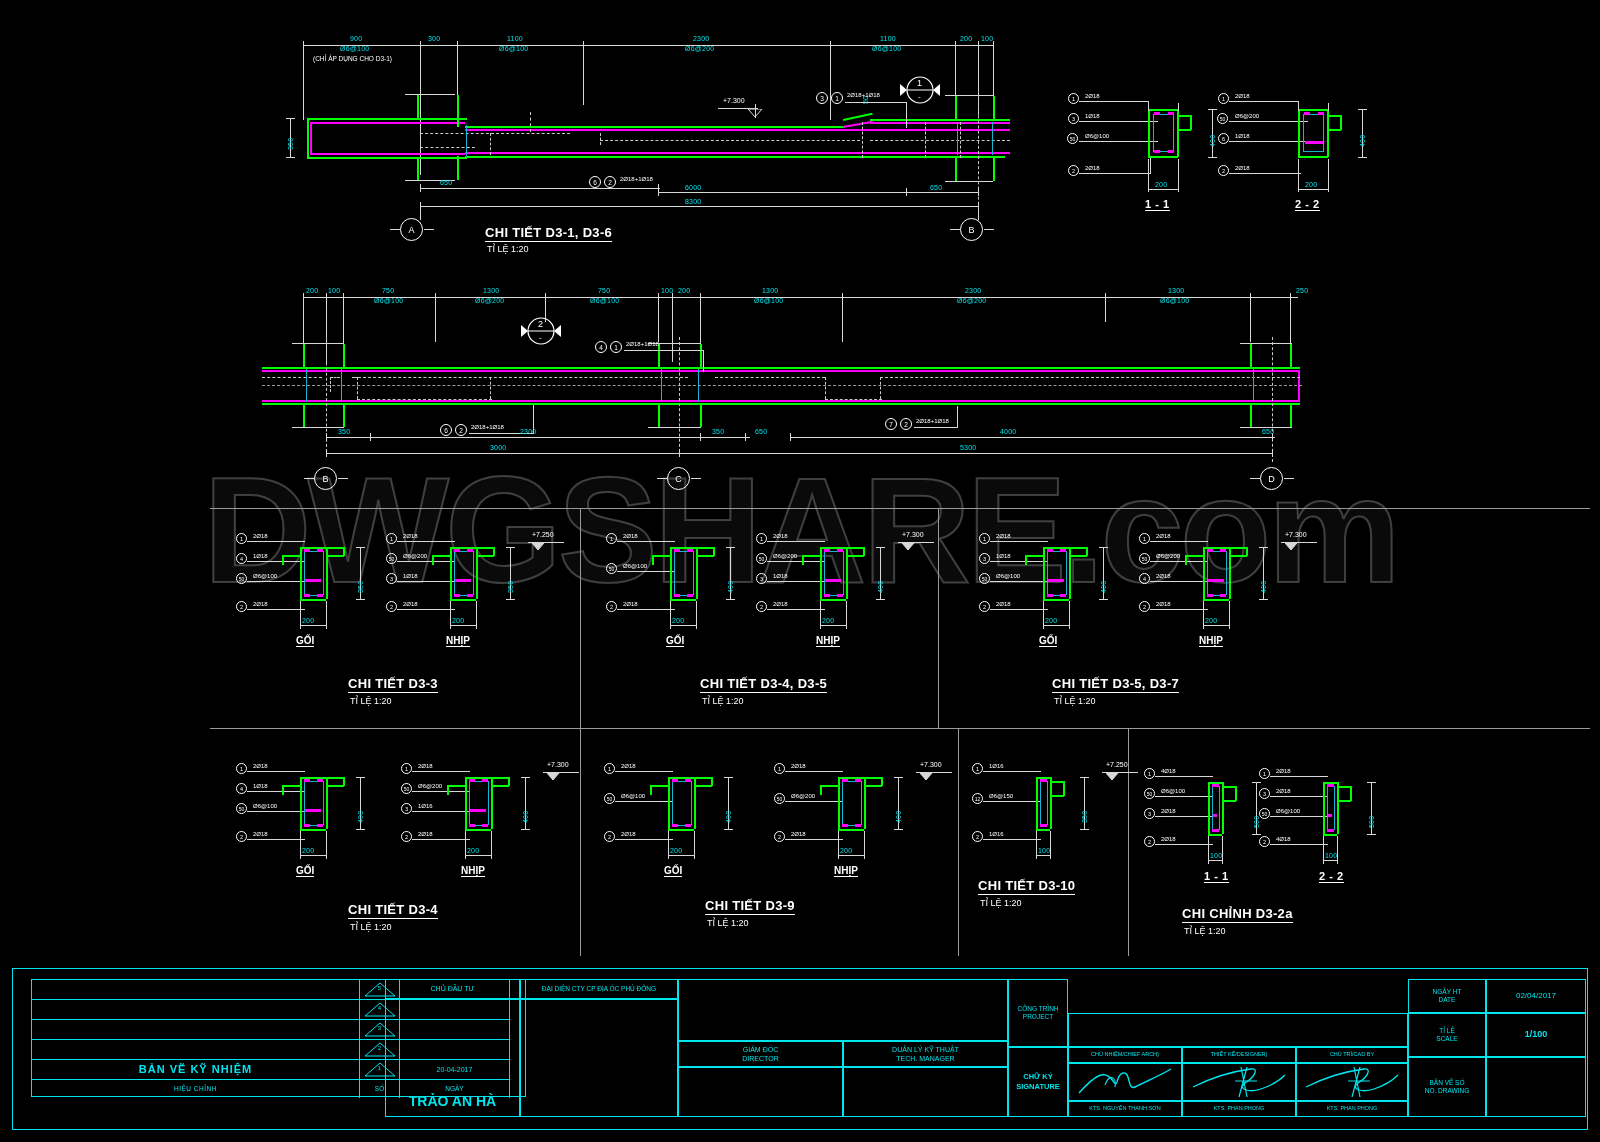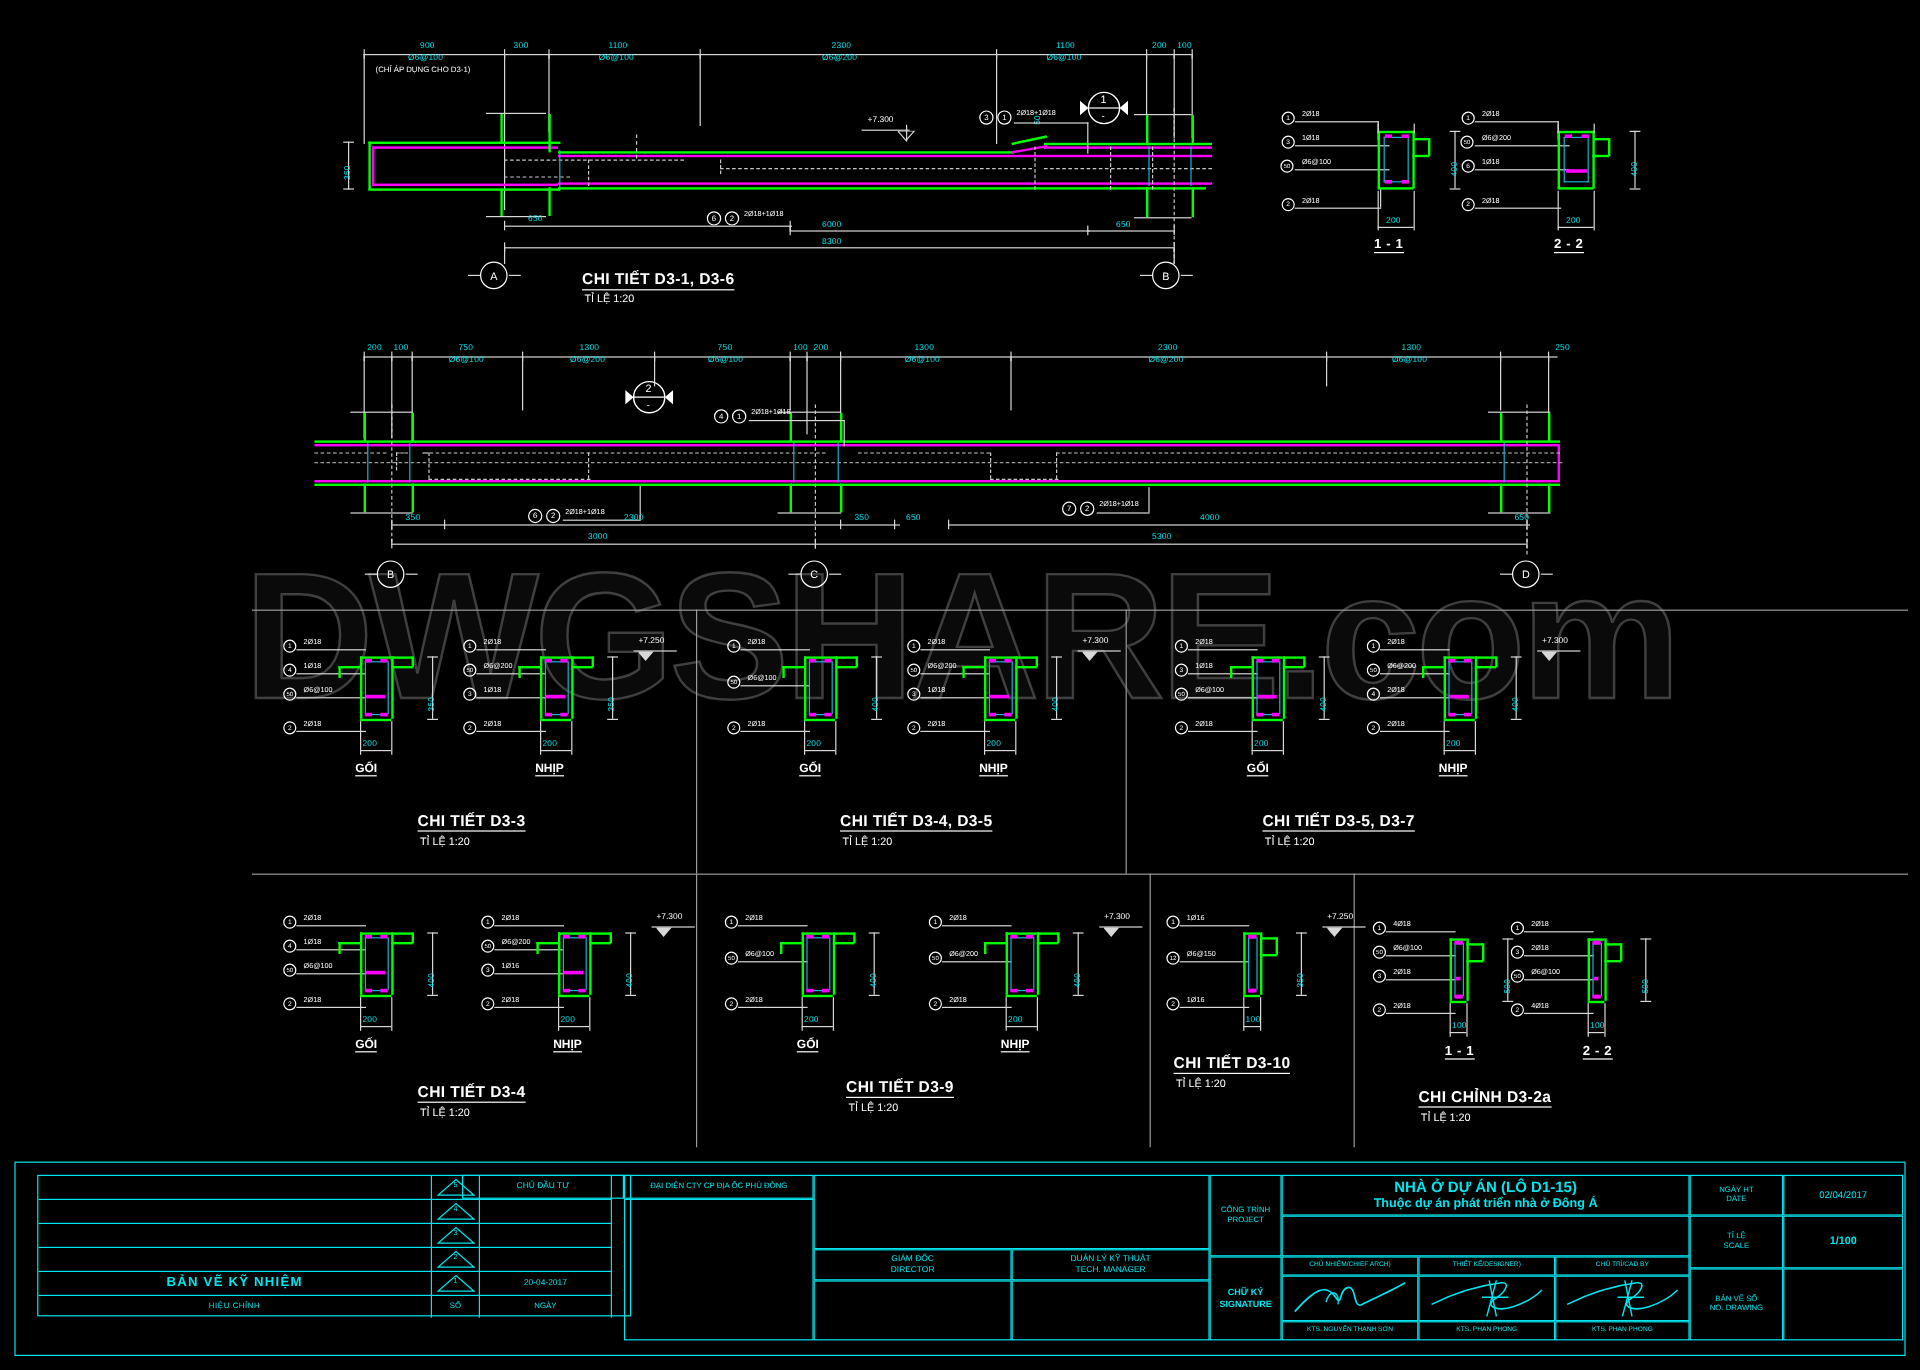--- a/index.html
+++ b/index.html
@@ -1179,20 +1179,21 @@
         <span style="position:absolute;font-size:6px;top:5px;">1</span>
       </div>
       <div class="tb-cell" style="left:368px;top:80px;width:110px;height:20px;border:none;border-right:1px solid #00e5ee;border-bottom:1px solid #00e5ee;font-size:7px;">20-04-2017</div>
 
       <div class="tb-cell" style="left:0;top:100px;width:328px;height:18px;border:none;border-right:1px solid #00e5ee;font-size:6.5px;letter-spacing:.5px;">HIỆU CHỈNH</div>
       <div class="tb-cell" style="left:328px;top:100px;width:40px;height:18px;border:none;border-right:1px solid #00e5ee;font-size:6.5px;">SỐ</div>
       <div class="tb-cell" style="left:368px;top:100px;width:110px;height:18px;border:none;border-right:1px solid #00e5ee;font-size:6.5px;">NGÀY</div>
     </div>
 
     <div class="tb-cell" style="left:372px;top:10px;width:135px;height:20px;font-size:7px;">CHỦ ĐẦU TƯ</div>
+    <div class="tb-cell" style="left:372px;top:30px;width:135px;height:118px;font-size:14px;font-weight:bold;align-items:flex-end;padding-bottom:6px;">TRẢO AN HÀ</div>
 
     <div class="tb-cell" style="left:507px;top:10px;width:158px;height:20px;font-size:6.5px;">ĐẠI DIỆN CTY CP ĐỊA ỐC PHÚ ĐÔNG</div>
     <div class="tb-cell" style="left:507px;top:30px;width:158px;height:118px;"></div>
 
     <div class="tb-cell" style="left:665px;top:10px;width:330px;height:62px;"></div>
     <div class="tb-cell" style="left:665px;top:72px;width:165px;height:26px;flex-direction:column;">
       <span>GIÁM ĐỐC</span>
       <span>DIRECTOR</span>
     </div>
     <div class="tb-cell" style="left:830px;top:72px;width:165px;height:26px;flex-direction:column;">
@@ -1204,24 +1205,20 @@
 
     <div class="tb-cell" style="left:995px;top:10px;width:60px;height:68px;flex-direction:column;font-size:6.5px;">
       <span>CÔNG TRÌNH</span>
       <span>PROJECT</span>
     </div>
     <div class="tb-cell" style="left:995px;top:78px;width:60px;height:70px;flex-direction:column;font-size:7.5px;font-weight:bold;">
       <span>CHỮ KÝ</span>
       <span>SIGNATURE</span>
     </div>
 
-    <div class="tb-cell" style="left:1055px;top:10px;width:340px;height:34px;flex-direction:column;">
-      <span style="font-size:12.5px;font-weight:bold;">NHÀ Ở DỰ ÁN (LÔ D1-15)</span>
-      <span style="font-size:10.5px;font-weight:bold;">Thuộc dự án phát triển nhà ở Đông Á</span>
-    </div>
     <div class="tb-cell" style="left:1055px;top:44px;width:340px;height:34px;"></div>
 
     <div class="tb-cell" style="left:1055px;top:78px;width:114px;height:16px;font-size:5.5px;">CHỦ NHIỆM/CHIEF ARCH)</div>
     <div class="tb-cell" style="left:1169px;top:78px;width:114px;height:16px;font-size:5.5px;">THIẾT KẾ/DESIGNER)</div>
     <div class="tb-cell" style="left:1283px;top:78px;width:112px;height:16px;font-size:5.5px;">CHỦ TRÌ/CAD BY</div>
 
     <div class="tb-cell" style="left:1055px;top:94px;width:114px;height:38px;">
       <svg width="100" height="34">
           <path d="M4,28 C20,10 30,4 38,16 C44,25 40,10 48,8 C56,6 52,26 60,22 C72,16 86,10 96,4" fill="none" stroke="#00e5ee" stroke-width="1.4"></path>
           <path d="M30,20 C34,8 42,12 40,22" fill="none" stroke="#00e5ee" stroke-width="1.2"></path>

